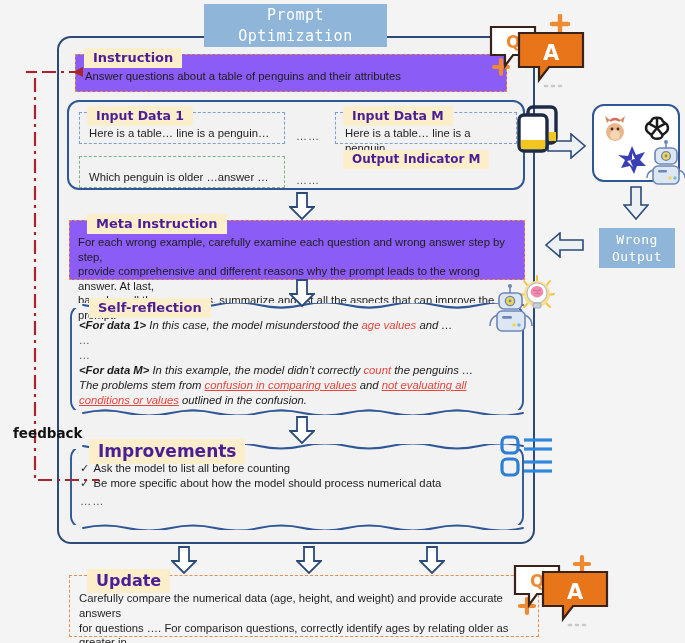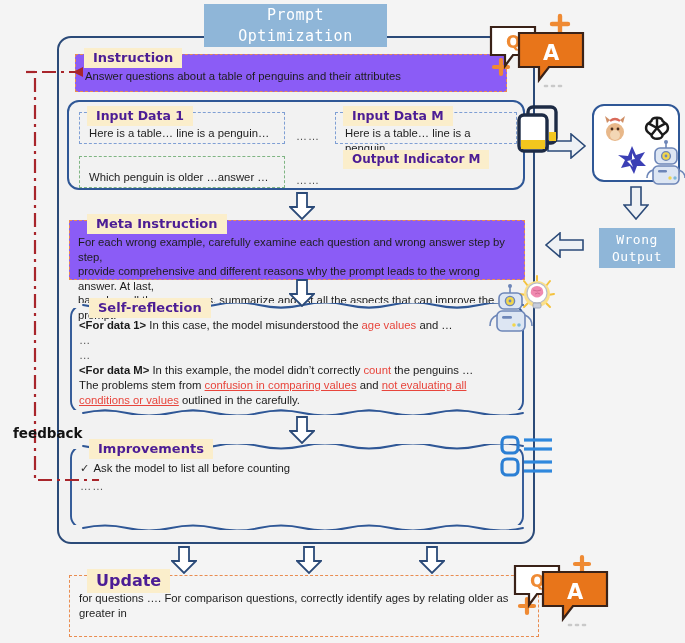--- a/index.html
+++ b/index.html
@@ -151,65 +151,69 @@
   <div class="wavy" style="left:58px; top:303px; width:456px; height:112px;">
     <svg width="456" height="112">
       <path d="M14,2 H442 a12,12 0 0 1 12,12 V98 a12,12 0 0 1 -12,12 H14 a12,12 0 0 1 -12,-12 V14 a12,12 0 0 1 12,-12 Z" fill="none" stroke="#2f5796" stroke-width="1.9" style="filter:none"></path>
       <path d="M14,2 q22,5 44,0 q22,-5 44,0 q22,5 44,0 q22,-5 44,0 q22,5 44,0 q22,-5 44,0 q22,5 44,0 q22,-5 44,0 q22,5 44,0 q22,-5 44,0" fill="none" stroke="#2f5796" stroke-width="1.9" stroke-linecap="round"></path>
       <path d="M14,110 q22,-5 44,0 q22,5 44,0 q22,-5 44,0 q22,5 44,0 q22,-5 44,0 q22,5 44,0 q22,-5 44,0 q22,5 44,0 q22,-5 44,0 q22,5 44,0" fill="none" stroke="#2f5796" stroke-width="1.9" stroke-linecap="round"></path>
       <rect x="0" y="0" width="456" height="5" fill="#f2f2f2"></rect>
       <rect x="0" y="107" width="456" height="5" fill="#f2f2f2"></rect>
       <path d="M14,2 q22,5 44,0 q22,-5 44,0 q22,5 44,0 q22,-5 44,0 q22,5 44,0 q22,-5 44,0 q22,5 44,0 q22,-5 44,0 q22,5 44,0 q22,-5 44,0" fill="none" stroke="#2f5796" stroke-width="1.9" stroke-linecap="round"></path>
       <path d="M14,110 q22,-5 44,0 q22,5 44,0 q22,-5 44,0 q22,5 44,0 q22,-5 44,0 q22,5 44,0 q22,-5 44,0 q22,5 44,0 q22,-5 44,0 q22,5 44,0" fill="none" stroke="#2f5796" stroke-width="1.9" stroke-linecap="round"></path>
     </svg>
-    <div class="content" style="padding:15px 8px 0 10px;">
+    <div class="content" style="padding:15px 8px 0 10px;font-style:italic;">
       <div>
         <span class="bold">&lt;For data 1&gt;</span>
         <span>In this case, the model misunderstood the</span>
         <span class="redtxt">age values</span>
         <span>and …</span>
       </div>
       <div style="color:#555;letter-spacing:1px;">…</div>
       <div style="color:#555;letter-spacing:1px;">…</div>
       <div>
         <span class="bold">&lt;For data M&gt;</span>
         <span>In this example, the model didn’t correctly</span>
         <span class="redtxt">count</span>
         <span>the penguins …</span>
       </div>
       <div>
         <span>The problems stem from</span>
         <span class="redund">confusion in comparing values</span>
         <span>and</span>
         <span class="redund">not evaluating all conditions or values</span>
-        <span>outlined in the carefully.</span>
+        <span>outlined in the confusion.</span>
       </div>
     </div>
   </div>
   <div class="lbl" style="left:78px; top:298px; font-size:13px;">Self-reflection</div>
 
   <div class="wavy" style="left:58px; top:444px; width:456px; height:86px;">
     <svg width="456" height="86">
       <path d="M14,2 H442 a12,12 0 0 1 12,12 V72 a12,12 0 0 1 -12,12 H14 a12,12 0 0 1 -12,-12 V14 a12,12 0 0 1 12,-12 Z" fill="none" stroke="#2f5796" stroke-width="1.9"></path>
       <rect x="2" y="0" width="452" height="5" fill="#f2f2f2"></rect>
       <rect x="2" y="81" width="452" height="5" fill="#f2f2f2"></rect>
       <path d="M14,2 q22,5 44,0 q22,-5 44,0 q22,5 44,0 q22,-5 44,0 q22,5 44,0 q22,-5 44,0 q22,5 44,0 q22,-5 44,0 q22,5 44,0 q22,-5 44,0" fill="none" stroke="#2f5796" stroke-width="1.9" stroke-linecap="round"></path>
       <path d="M14,84 q22,-5 44,0 q22,5 44,0 q22,-5 44,0 q22,5 44,0 q22,-5 44,0 q22,5 44,0 q22,-5 44,0 q22,5 44,0 q22,-5 44,0 q22,5 44,0" fill="none" stroke="#2f5796" stroke-width="1.9" stroke-linecap="round"></path>
     </svg>
     <div class="content checks" style="padding:17px 8px 0 11px;">
       <div class="checkline">
         <span class="chk">✓</span><span>Ask the model to list all before counting</span>
       </div>
+      <div class="checkline">
+        <span class="chk">✓</span><span>Be more specific about how the model should process numerical data</span>
+      </div>
       <div style="color:#555;letter-spacing:1px;margin-top:3px;">……</div>
     </div>
   </div>
-  <div class="lbl" style="left:78px; top:439px; font-size:13px;">Improvements</div>
+  <div class="lbl" style="left:78px; top:439px; font-size:17px;">Improvements</div>
 
   <div class="dbox d-orange-plain" style="left:58px; top:575px; width:470px; height:62px;">
     <div class="body" style="padding:15px 6px 0 9px; line-height:14.8px;">
+      <div>Carefully  compare the numerical data (age, height, and weight) and provide accurate answers</div>
       <div>for questions …. For comparison questions, correctly identify ages by relating older as greater in</div>
 
     </div>
   </div>
   <div class="lbl" style="left:76px; top:569px; font-size:16px;">Update</div>
 
   <svg class="arrow" style="left:278px; top:192px;" width="26" height="28">
     <path d="M8,1 H18 V15 H25 L13,27 L1,15 H8 Z" fill="#ffffff" stroke="#2b4a78" stroke-width="1.8"></path>
   </svg>
   <svg class="arrow" style="left:278px; top:279px;" width="26" height="28">

